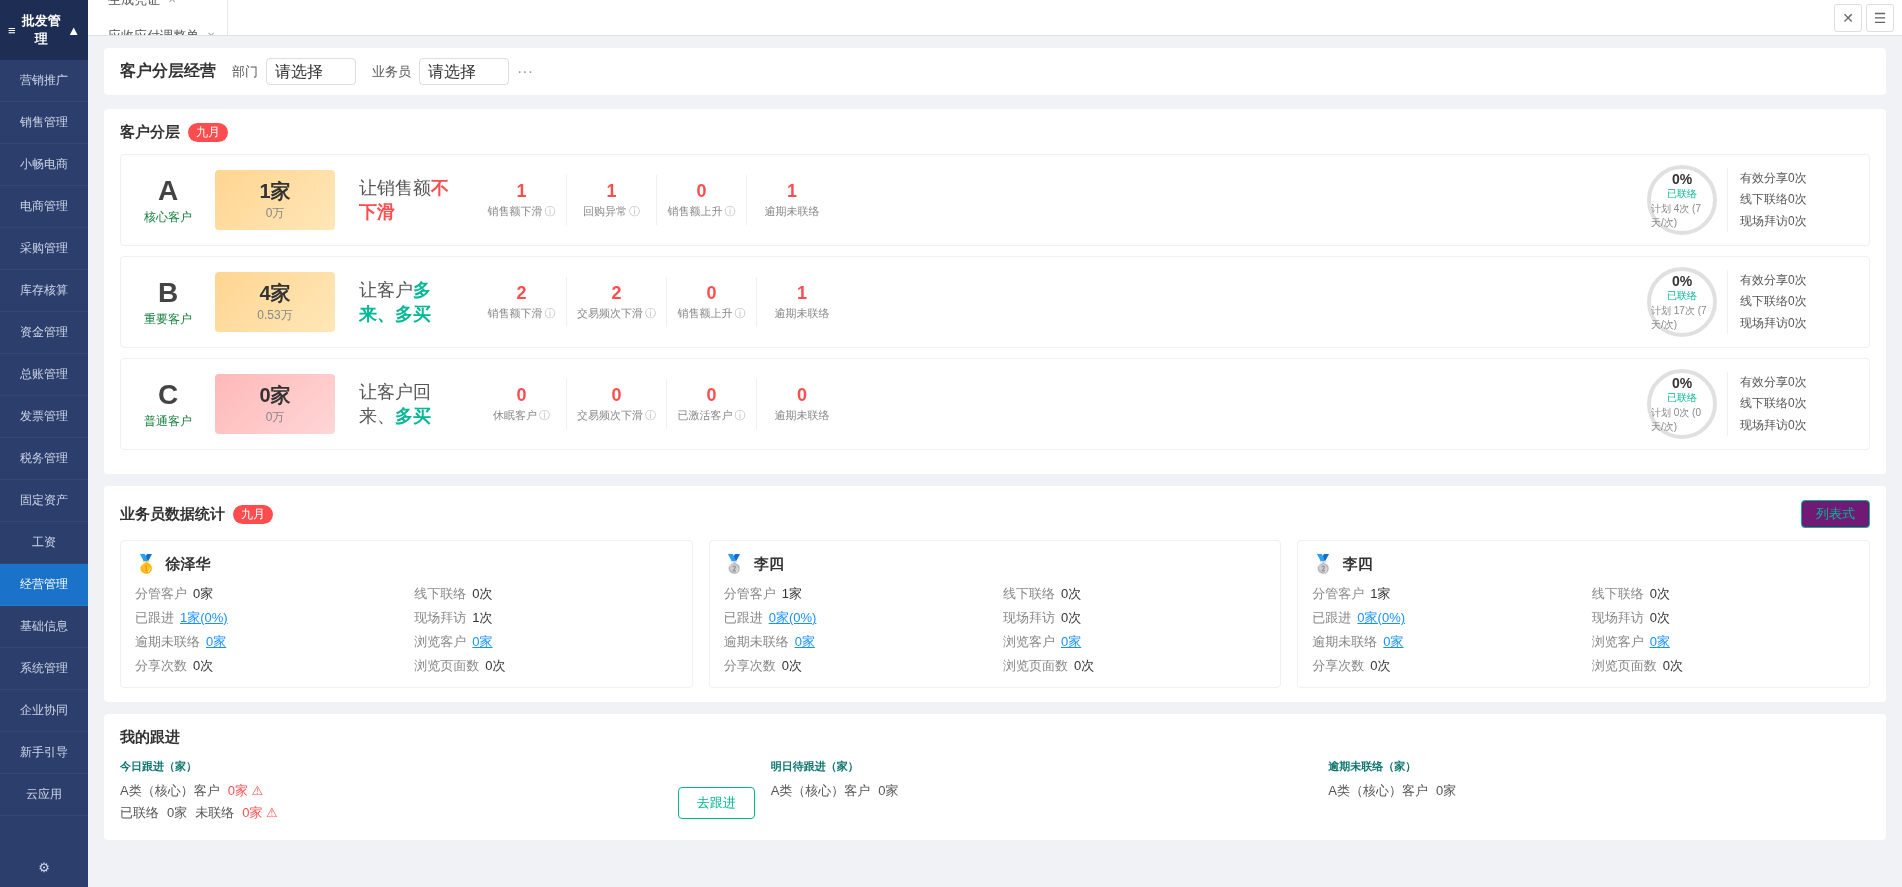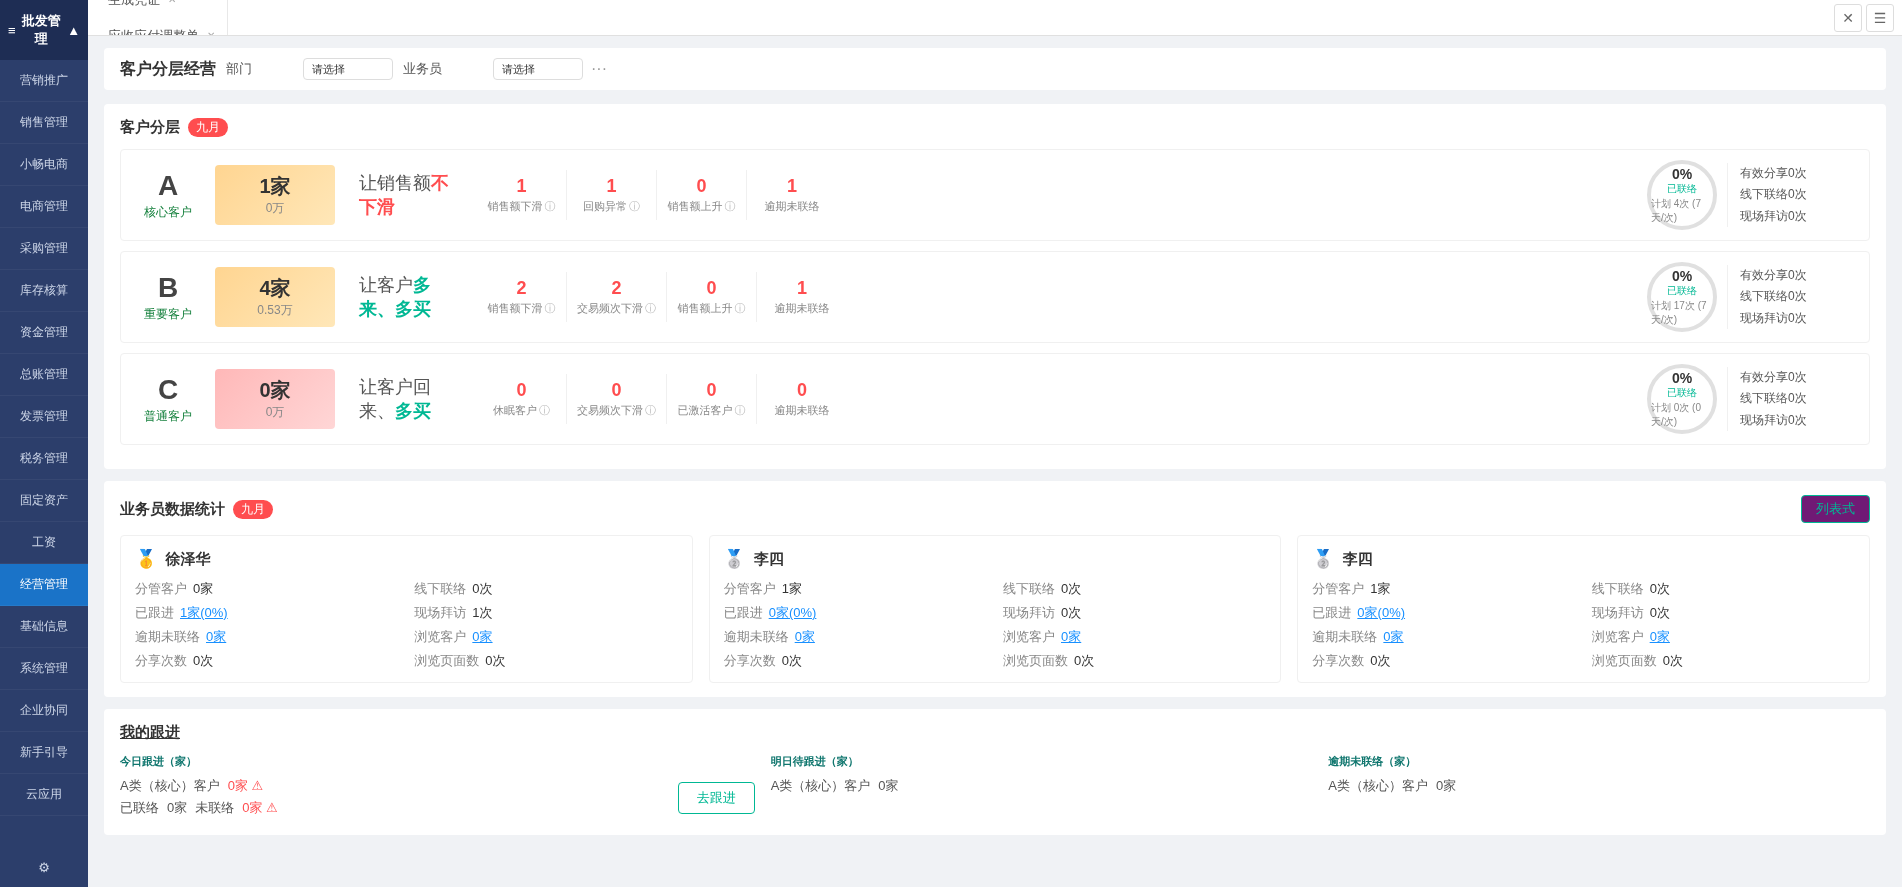--- a/index.html
+++ b/index.html
@@ -90,36 +90,35 @@
     }
 
     
     .page-header {
       display: flex;
       align-items: center;
       margin-bottom: 14px;
       background: #fff;
       padding: 10px 16px;
       border-radius: 4px;
-      gap: 10px;
+      gap: 16px;
     }
     .page-title { font-size: 16px; font-weight: bold; color: #333; }
     .filter-group { display: flex; align-items: center; gap: 8px; font-size: 13px; color: #555; }
     .filter-label { color: #555; }
     .filter-select {
       border: 1px solid #ddd;
       border-radius: 4px;
       padding: 4px 24px 4px 8px;
-      font-size: 11px;
+      font-size: 16px;
       color: #333;
       background: #fff;
       appearance: none;
       min-width: 90px;
       cursor: pointer;
-      margin-left: 43px;
     }
     .filter-dots { color: #999; cursor: pointer; font-size: 16px; }
 
     
     .section {
       background: #fff;
       border-radius: 4px;
       margin-bottom: 12px;
       padding: 14px 16px;
     }
@@ -285,21 +284,21 @@
     .agent-stat-key { color: #888; white-space: nowrap; }
     .agent-stat-val { color: #1890ff; text-decoration: underline; cursor: pointer; }
     .agent-stat-val.plain { color: #333; text-decoration: none; }
 
     
     .followup-section {
       background: #fff;
       border-radius: 4px;
       padding: 14px 16px;
     }
-    .followup-title { font-size: 15px; font-weight: bold; color: #333; margin-bottom: 12px; text-decoration: underline; }
+    .followup-title { font-size: 15px; font-weight: bold; color: #333; margin-bottom: 12px; }
     .followup-grid {
       display: grid;
       grid-template-columns: 1fr auto 1fr 1fr;
       gap: 16px;
     }
     .followup-block {}
     .followup-block-title { font-size: 11px; color: #0f766e; font-weight: bold; margin-bottom: 8px; }
     .goto-btn {
       border: 1px solid #00b894;
       color: #00b894;

